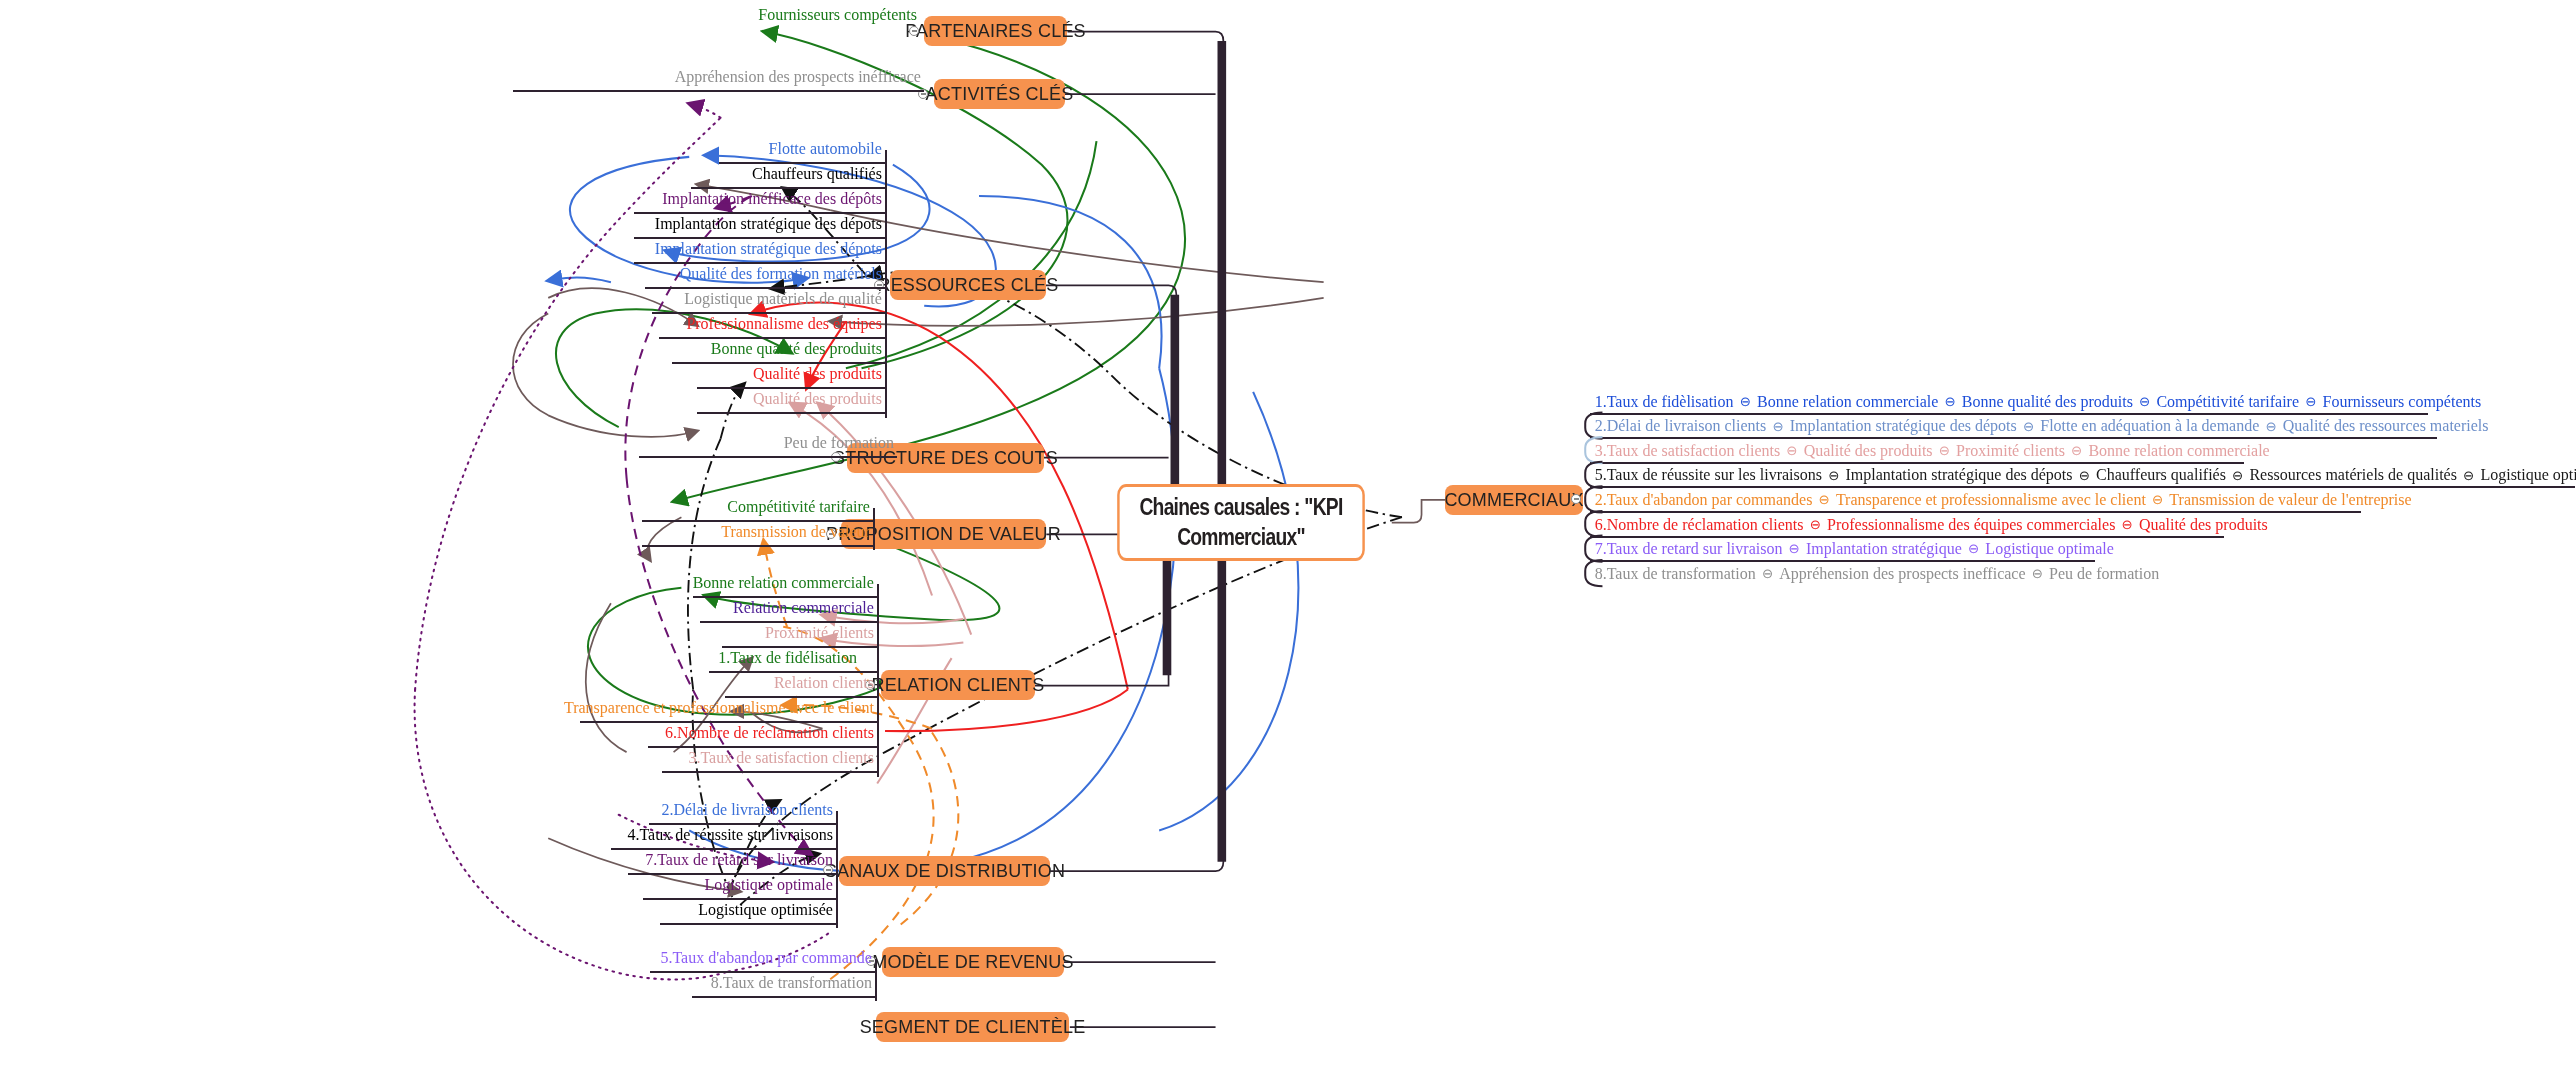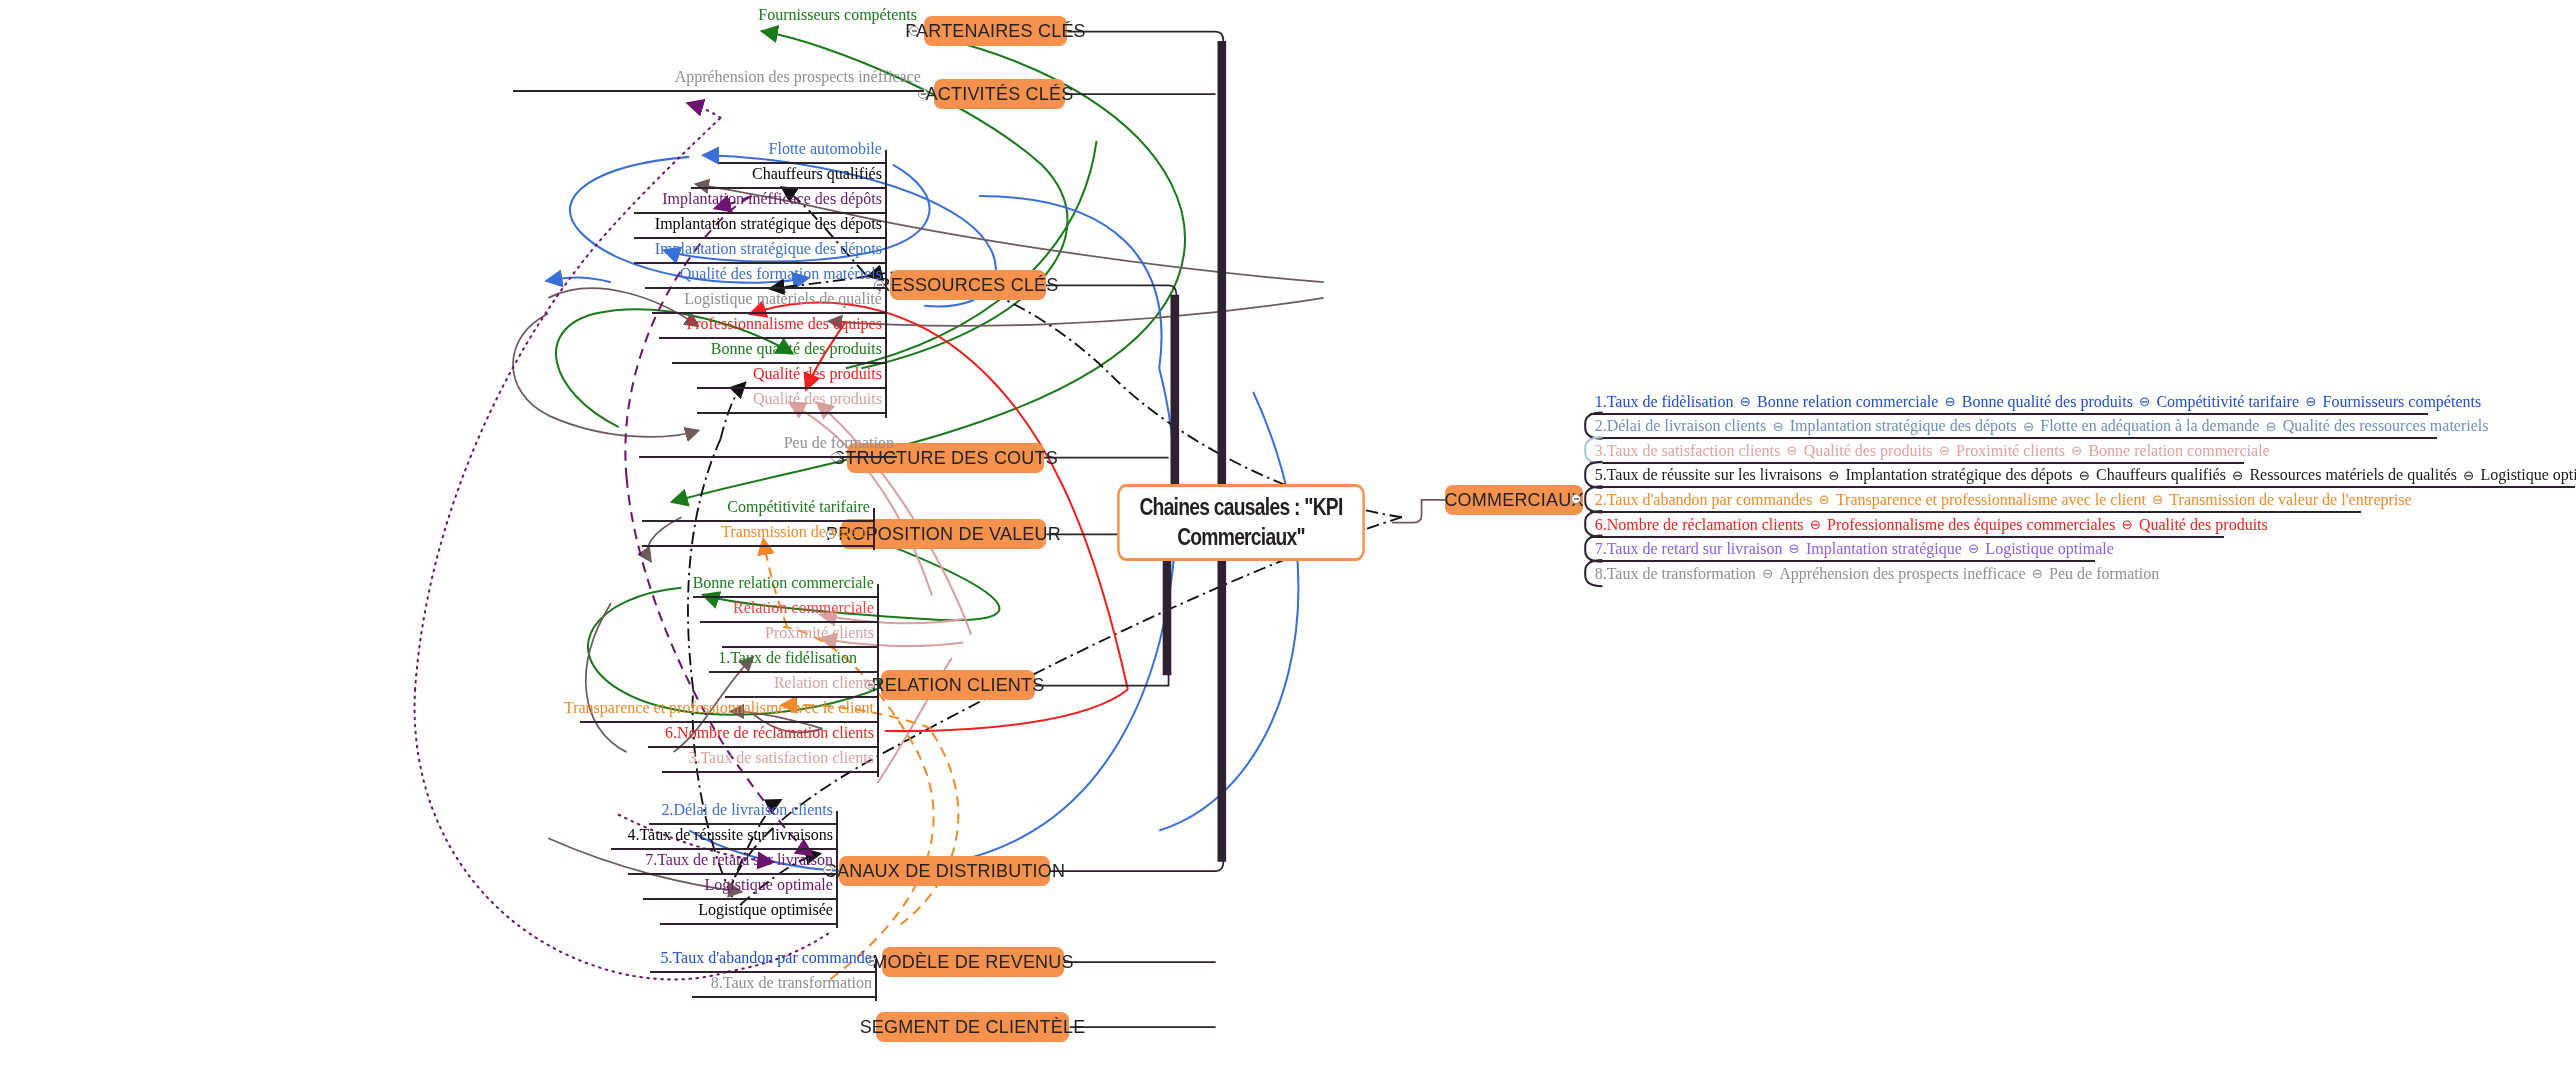--- a/index.html
+++ b/index.html
@@ -303,21 +303,21 @@
           <div class="rule" style="left: -7.8px;"></div>
         </div>
         <div style="position: absolute; right: -1.6px; top: 11px; width: 1.9px; background: rgb(46, 34, 48); height: 42px;"></div>
       </div>
       <div class="group" style="left: 662px; top: 573px; width: 215px;">
         <div class="grp-item">
           <div class="txt" style="color: rgb(26, 122, 26); right: 3.1px;">Bonne relation commerciale</div>
           <div class="rule" style="left: 31px;"></div>
         </div>
         <div class="grp-item">
-          <div class="txt" style="color: #ef4444; right: 3.1px;">Relation commerciale</div>
+          <div class="txt" style="color: #4c1d95; right: 3.1px;">Relation commerciale</div>
           <div class="rule" style="left: 38px;"></div>
         </div>
         <div class="grp-item">
           <div class="txt" style="color: rgb(217, 160, 160); right: 3.1px;">Proximité clients</div>
           <div class="rule" style="left: 60px;"></div>
         </div>
         <div class="grp-item">
           <div class="txt" style="color: rgb(26, 122, 26); right: 20px;">1.Taux de fidélisation</div>
           <div class="rule" style="left: 47px;"></div>
         </div>
@@ -357,21 +357,21 @@
           <div class="rule" style="left: 23.5px;"></div>
         </div>
         <div class="grp-item">
           <div class="txt" style="color: rgb(0, 0, 0); right: 3.1px;">Logistique optimisée</div>
           <div class="rule" style="left: 41px;"></div>
         </div>
         <div style="position: absolute; right: -1.6px; top: 11px; width: 1.9px; background: rgb(46, 34, 48); height: 117px;"></div>
       </div>
       <div class="group" style="left: 662px; top: 948px; width: 213px;">
         <div class="grp-item">
-          <div class="txt" style="color: #1d4ed8; right: 3.1px; text-align: right;">5.Taux d'abandon par commande</div>
+          <div class="txt" style="color: #8b5cf6; right: 3.1px; text-align: right;">5.Taux d'abandon par commande</div>
           <div class="rule" style="left: -12.5px;"></div>
         </div>
         <div class="grp-item">
           <div class="txt" style="color: rgb(143, 143, 143); right: 3.1px;">8.Taux de transformation</div>
           <div class="rule" style="left: 30px;"></div>
         </div>
         <div style="position: absolute; right: -1.6px; top: 11px; width: 1.9px; background: rgb(46, 34, 48); height: 42px;"></div>
       </div>
     </div>
 

